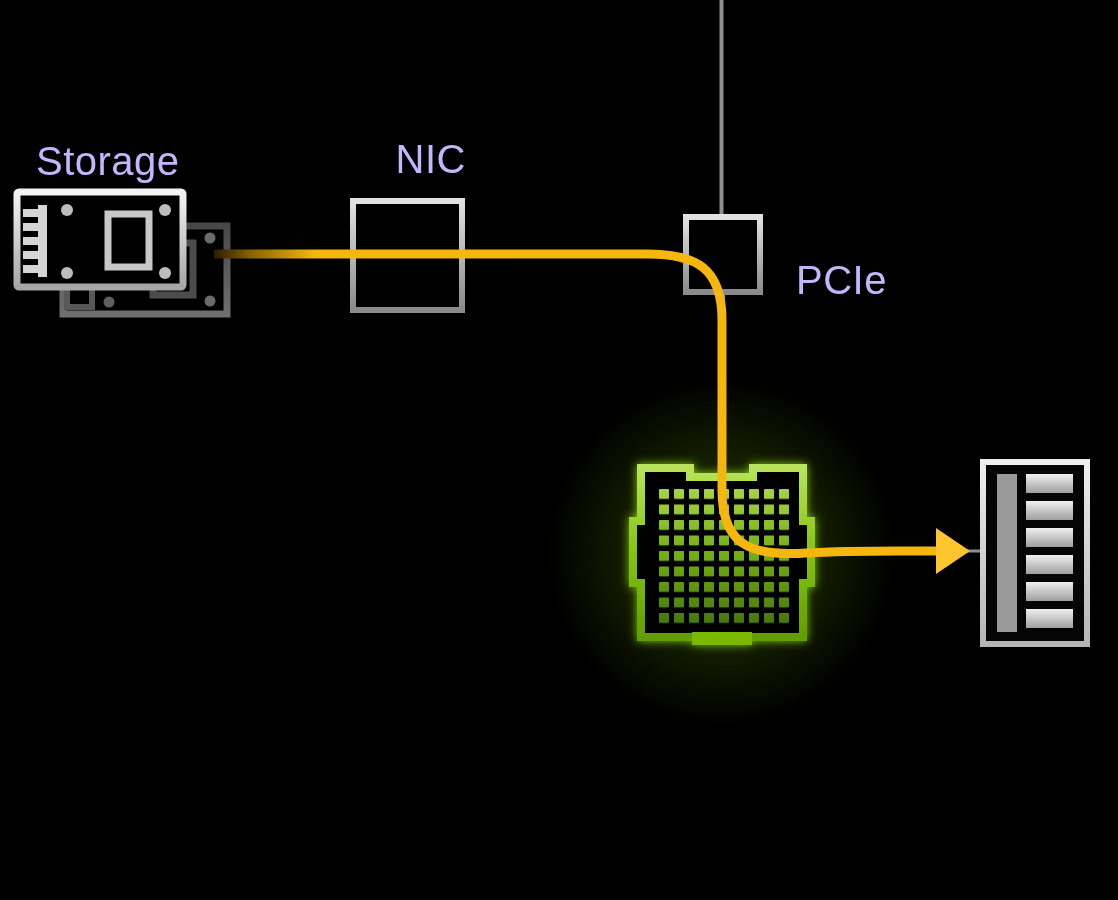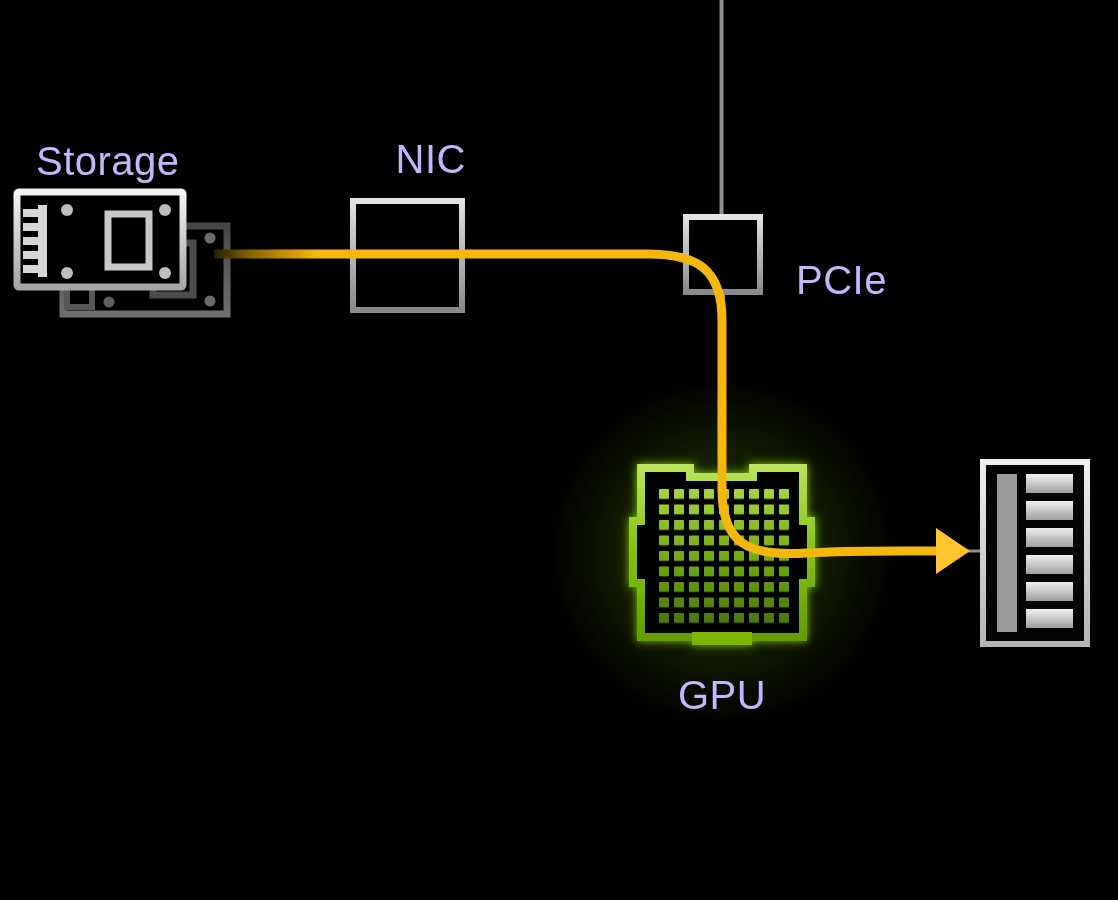--- a/index.html
+++ b/index.html
@@ -166,15 +166,14 @@
              C696,254 722,268 722,320
              V490
              C722,543 748,557 806,553
              C856,550 900,551 940,551" fill="none" stroke="url(#pathGrad)" stroke-width="9"></path>
     <polygon points="936,528 970,551 936,574" fill="#FFC42E"></polygon>
   </svg>
 
   <div class="node-label lbl-storage">Storage</div>
   <div class="node-label lbl-nic">NIC</div>
   <div class="node-label lbl-pcie">PCIe</div>
-  <div class="node-label lbl-gpu">GPU</div>
 
 </div>
 
 </body></html>

